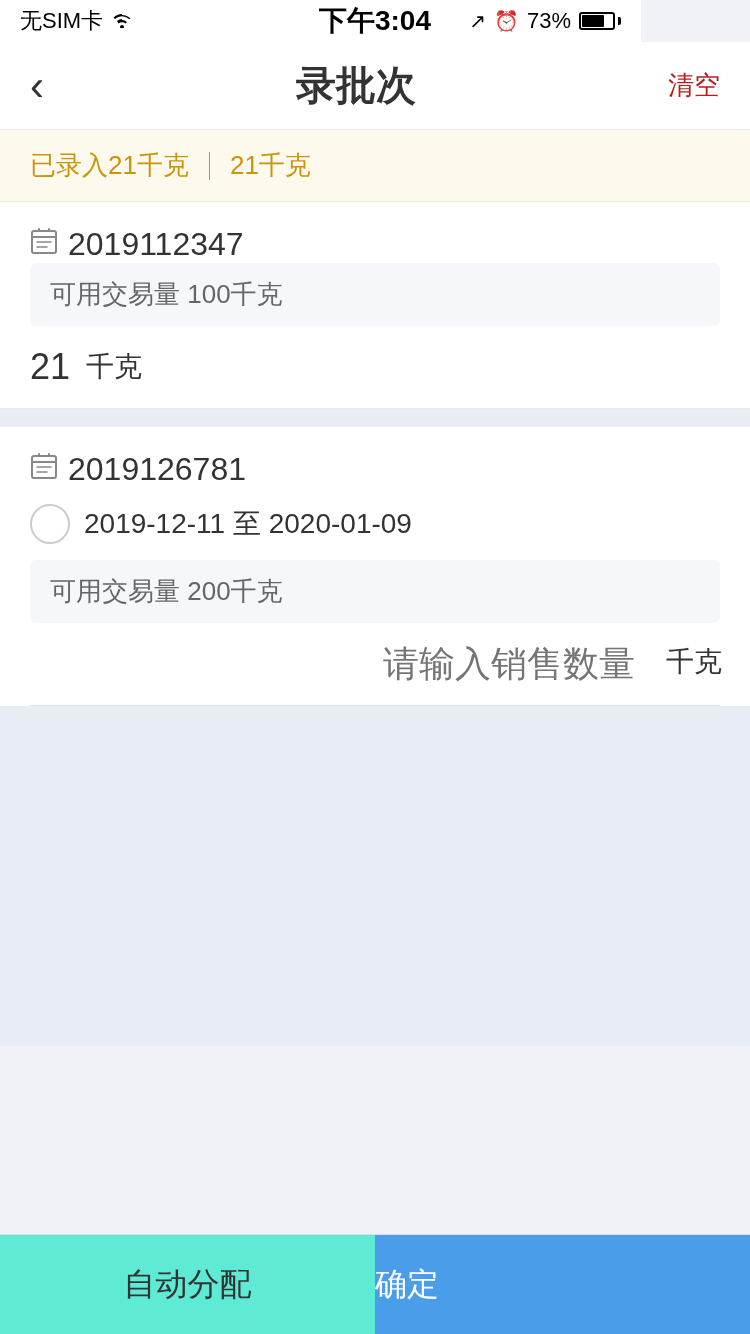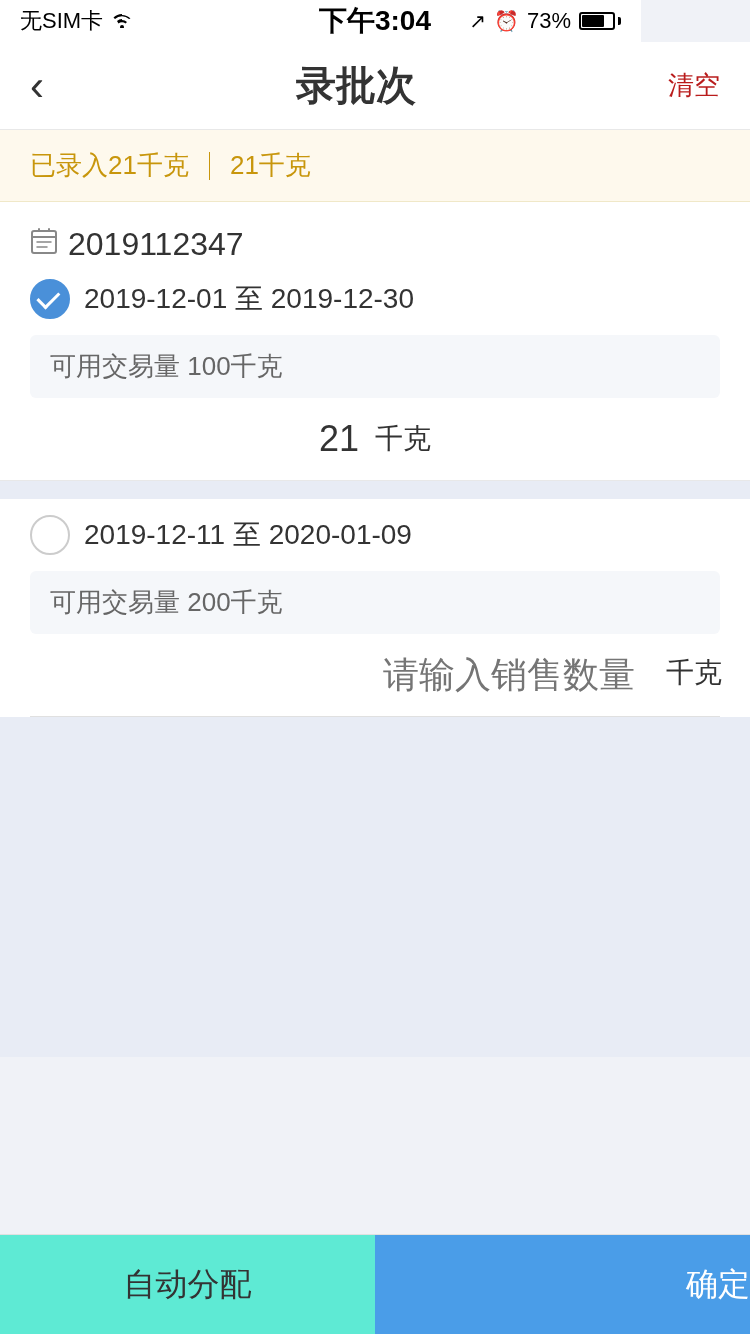--- a/index.html
+++ b/index.html
@@ -185,21 +185,21 @@
     }
     .batch-quantity-text {
       font-size: 26px;
       color: #666;
     }
 
     
     .amount-row {
       display: flex;
       align-items: center;
-      justify-content: center;
+      justify-content: flex-start;
       padding: 20px 30px;
       gap: 16px;
       background: #fff;
       border-bottom: 1px solid #e8e8e8;
     }
     .amount-value {
       font-size: 36px;
       color: #333;
       font-weight: 500;
     }
@@ -261,21 +261,21 @@
       justify-content: center;
       font-size: 32px;
       color: #333;
       background: #5eead4;
       cursor: pointer;
     }
     .bottom-confirm {
       flex: 1;
       display: flex;
       align-items: center;
-      justify-content: flex-end;
+      justify-content: flex-start;
       font-size: 32px;
       color: #fff;
       background: #4a9de8;
       cursor: pointer;
     }
   </style>
 </head>
 <body>
 
 <div class="status-bar">
@@ -318,37 +318,44 @@
     <span class="batch-icon">
       <svg width="28" height="28" viewBox="0 0 28 28" fill="none">
         <rect x="2" y="4" width="24" height="22" rx="2" stroke="#888" stroke-width="2" fill="none"></rect>
         <path d="M9 4V2M19 4V2" stroke="#888" stroke-width="2" stroke-linecap="round"></path>
         <path d="M2 10h24" stroke="#888" stroke-width="2"></path>
         <path d="M7 15h14M7 20h10" stroke="#888" stroke-width="1.5" stroke-linecap="round"></path>
       </svg>
     </span>
     <span class="batch-id">2019112347</span>
   </div>
-  <div class="batch-date-row">
-    <div class="batch-radio checked"></div>
-    <span class="batch-date">2019-12-01 至 2019-12-30</span>
-  </div>
   <div class="batch-quantity-row">
     <span class="batch-quantity-text">可用交易量 100千克</span>
   </div>
 
   <div class="amount-row">
     <span class="amount-value">21</span>
     <span class="amount-unit">千克</span>
   </div>
 </div>
 
 <div class="section-gap"></div>
 
 <div class="batch-card">
+  <div class="batch-header">
+    <span class="batch-icon">
+      <svg width="28" height="28" viewBox="0 0 28 28" fill="none">
+        <rect x="2" y="4" width="24" height="22" rx="2" stroke="#888" stroke-width="2" fill="none"></rect>
+        <path d="M9 4V2M19 4V2" stroke="#888" stroke-width="2" stroke-linecap="round"></path>
+        <path d="M2 10h24" stroke="#888" stroke-width="2"></path>
+        <path d="M7 15h14M7 20h10" stroke="#888" stroke-width="1.5" stroke-linecap="round"></path>
+      </svg>
+    </span>
+    <span class="batch-id">2019126781</span>
+  </div>
   <div class="batch-date-row">
     <div class="batch-radio"></div>
     <span class="batch-date">2019-12-11 至 2020-01-09</span>
   </div>
   <div class="batch-quantity-row">
     <span class="batch-quantity-text">可用交易量 200千克</span>
   </div>
 
   <div class="amount-input-wrapper">
     <input class="amount-input" type="number" placeholder="请输入销售数量" style="">

